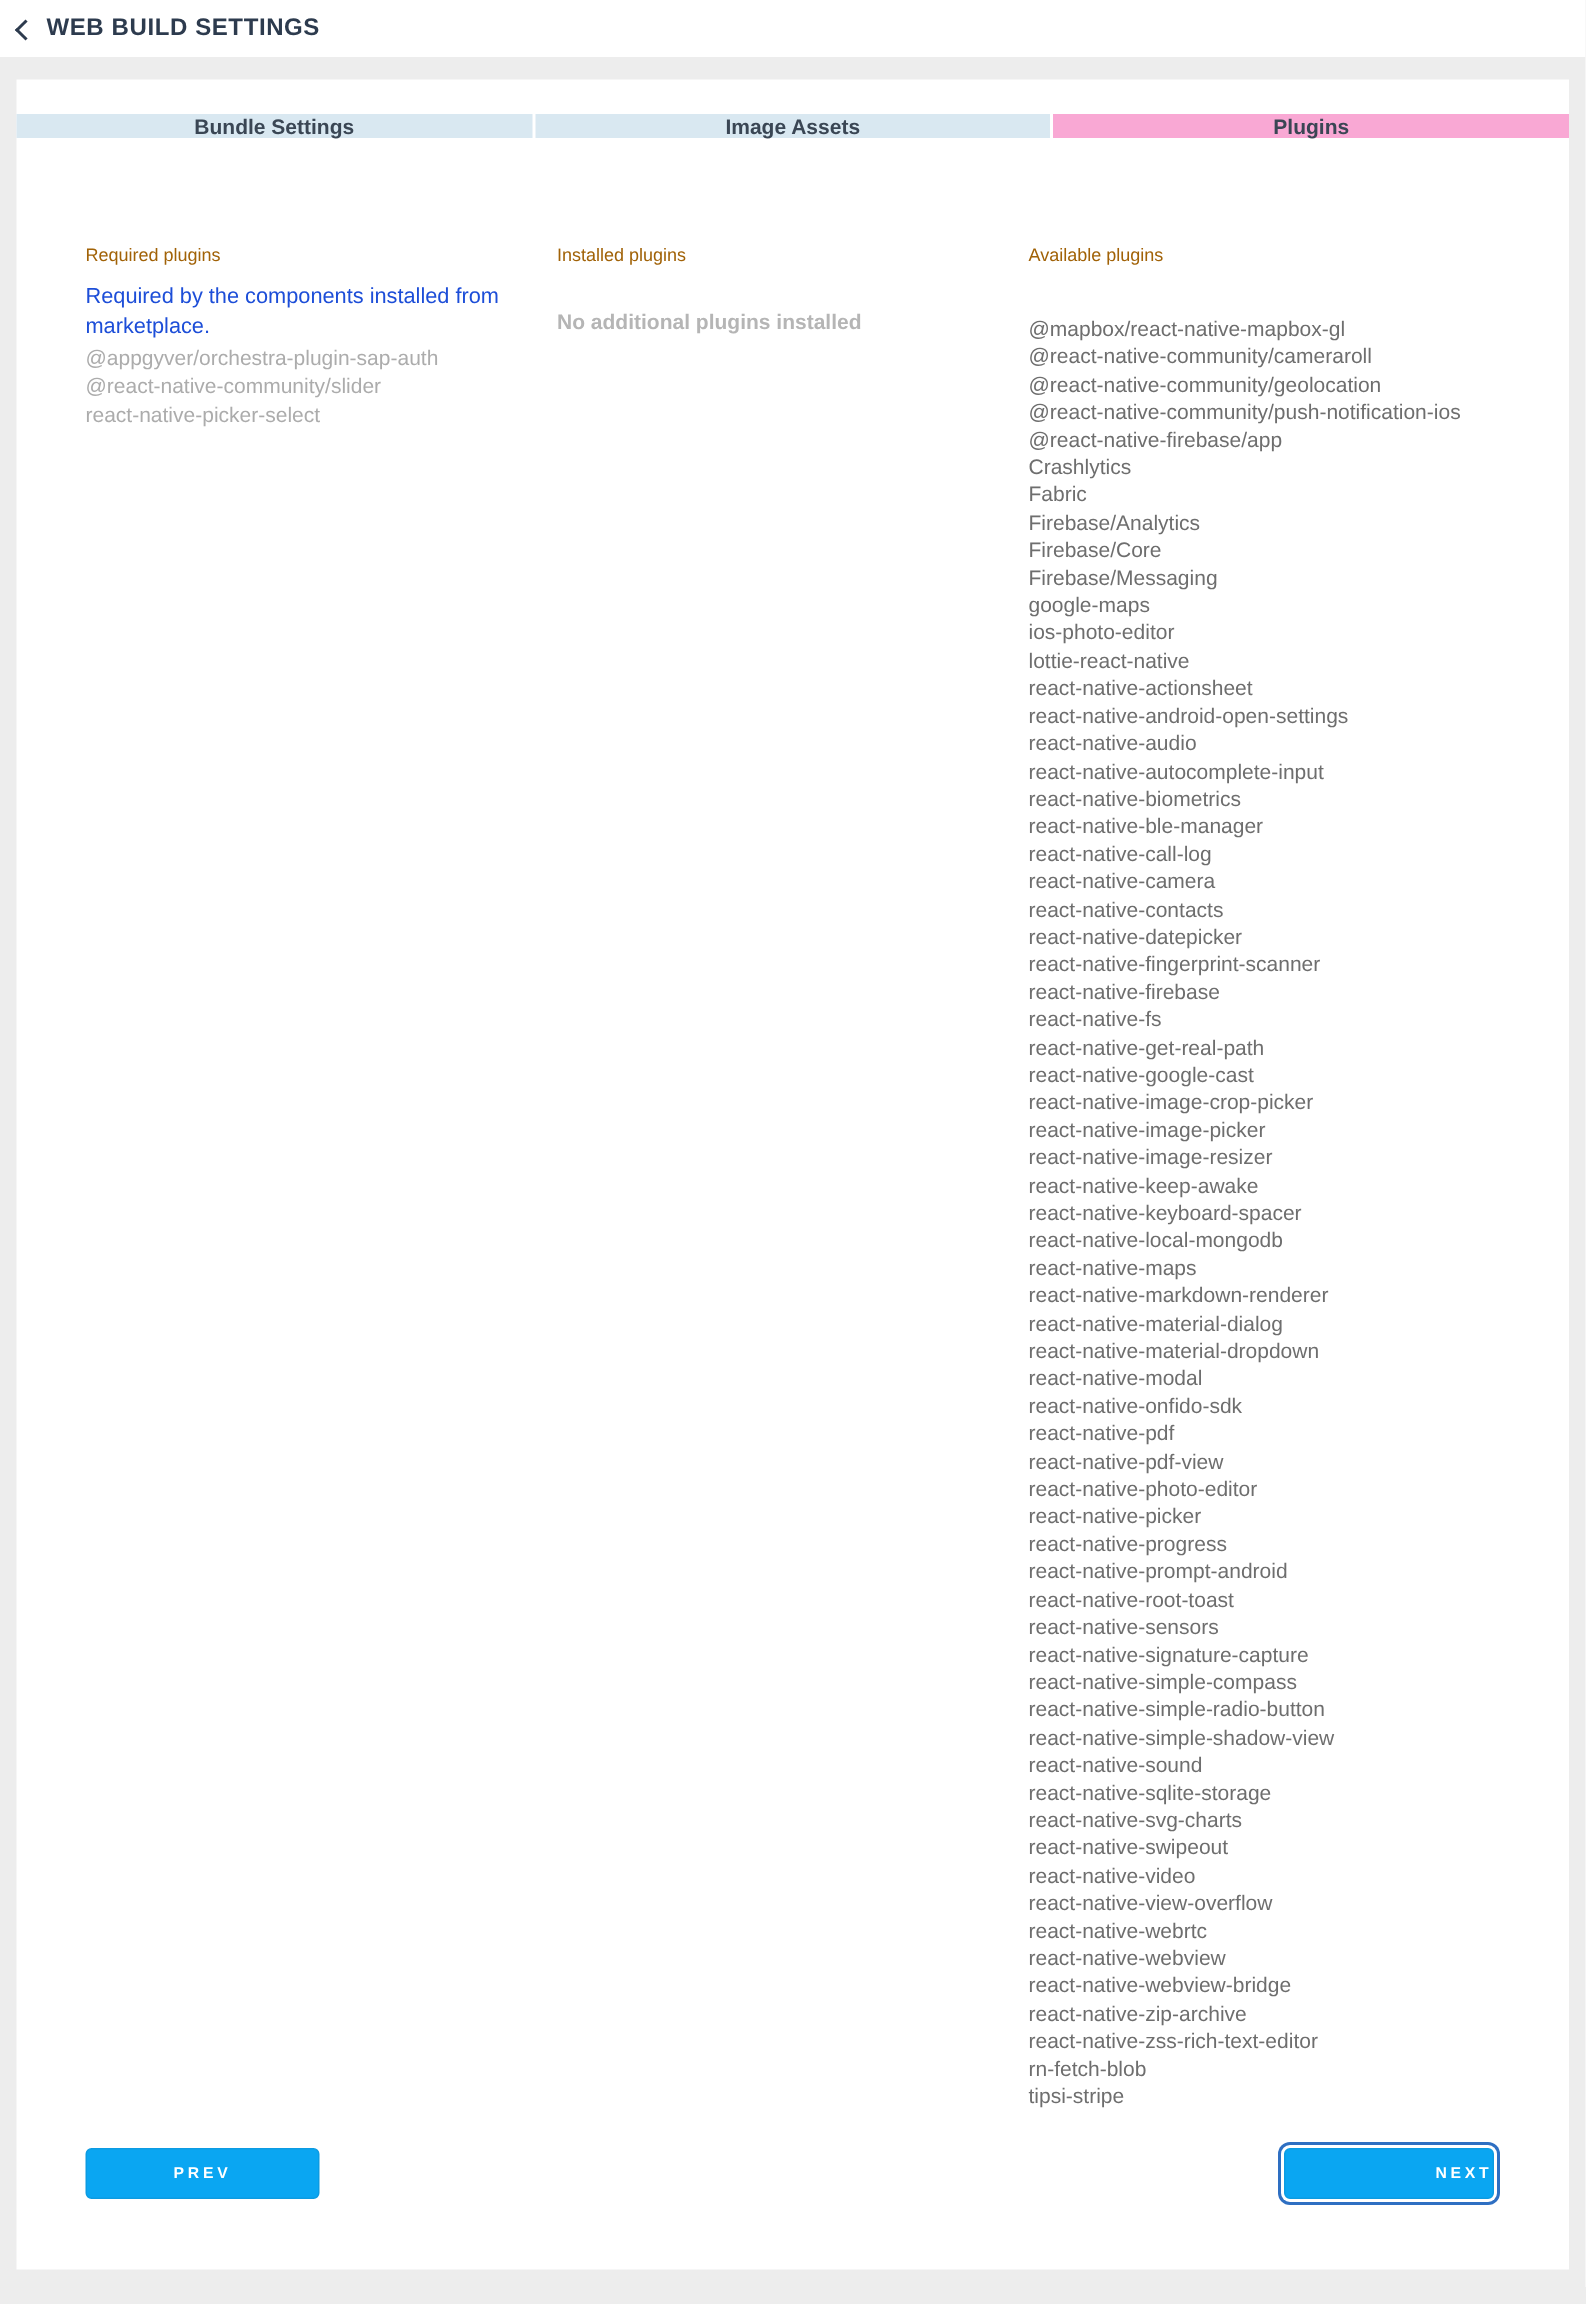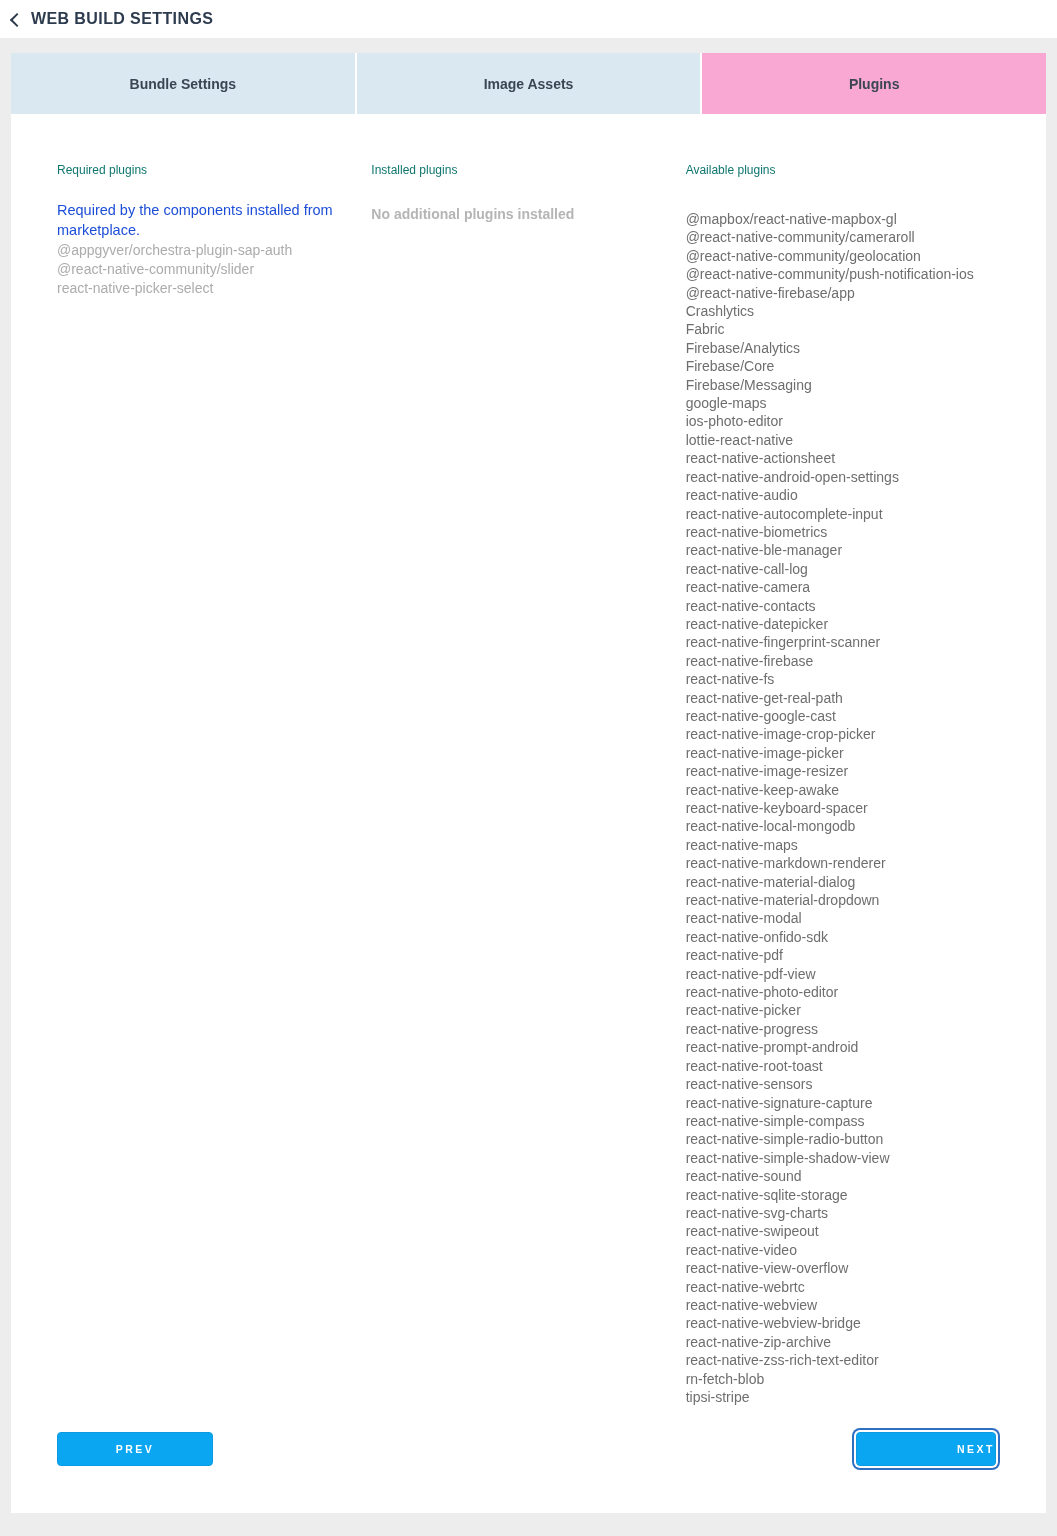--- a/index.html
+++ b/index.html
@@ -42,21 +42,21 @@
   
   .card {
     background:#ffffff;
     margin:15px 11px 11px 11px;
     min-height:1455px;
     display:flex;
     flex-direction:column;
   }
 
   
-  .tabbar { display:flex; height:61px; }
+  .tabbar { display:flex; height:61px;align-items:center; }
   .tab {
     flex:1;
     display:flex;
     align-items:center;
     justify-content:center;
     background:#d9e8f1;
     font-size:14px;
     font-weight:700;
     color:#3a4654;
     cursor:pointer;
@@ -68,22 +68,22 @@
   
   .content {
     display:grid;
     grid-template-columns:1fr 1fr 1fr;
     column-gap:0;
     padding:49px 46px 0 46px;
   }
   .col { padding-right:10px; }
   .col-header {
     font-size:12px;
-    color:#0f766e;
-    margin-bottom:23px;
+    color:#a16207;
+    margin-bottom:11px;
   }
   .required-desc {
     font-size:14.5px;
     line-height:20px;
     color:#1d4ed8;
     margin:0 0 0 0;
   }
   .muted-list { margin-top:1px; }
   .muted-list .list-item {
     font-size:14px;

